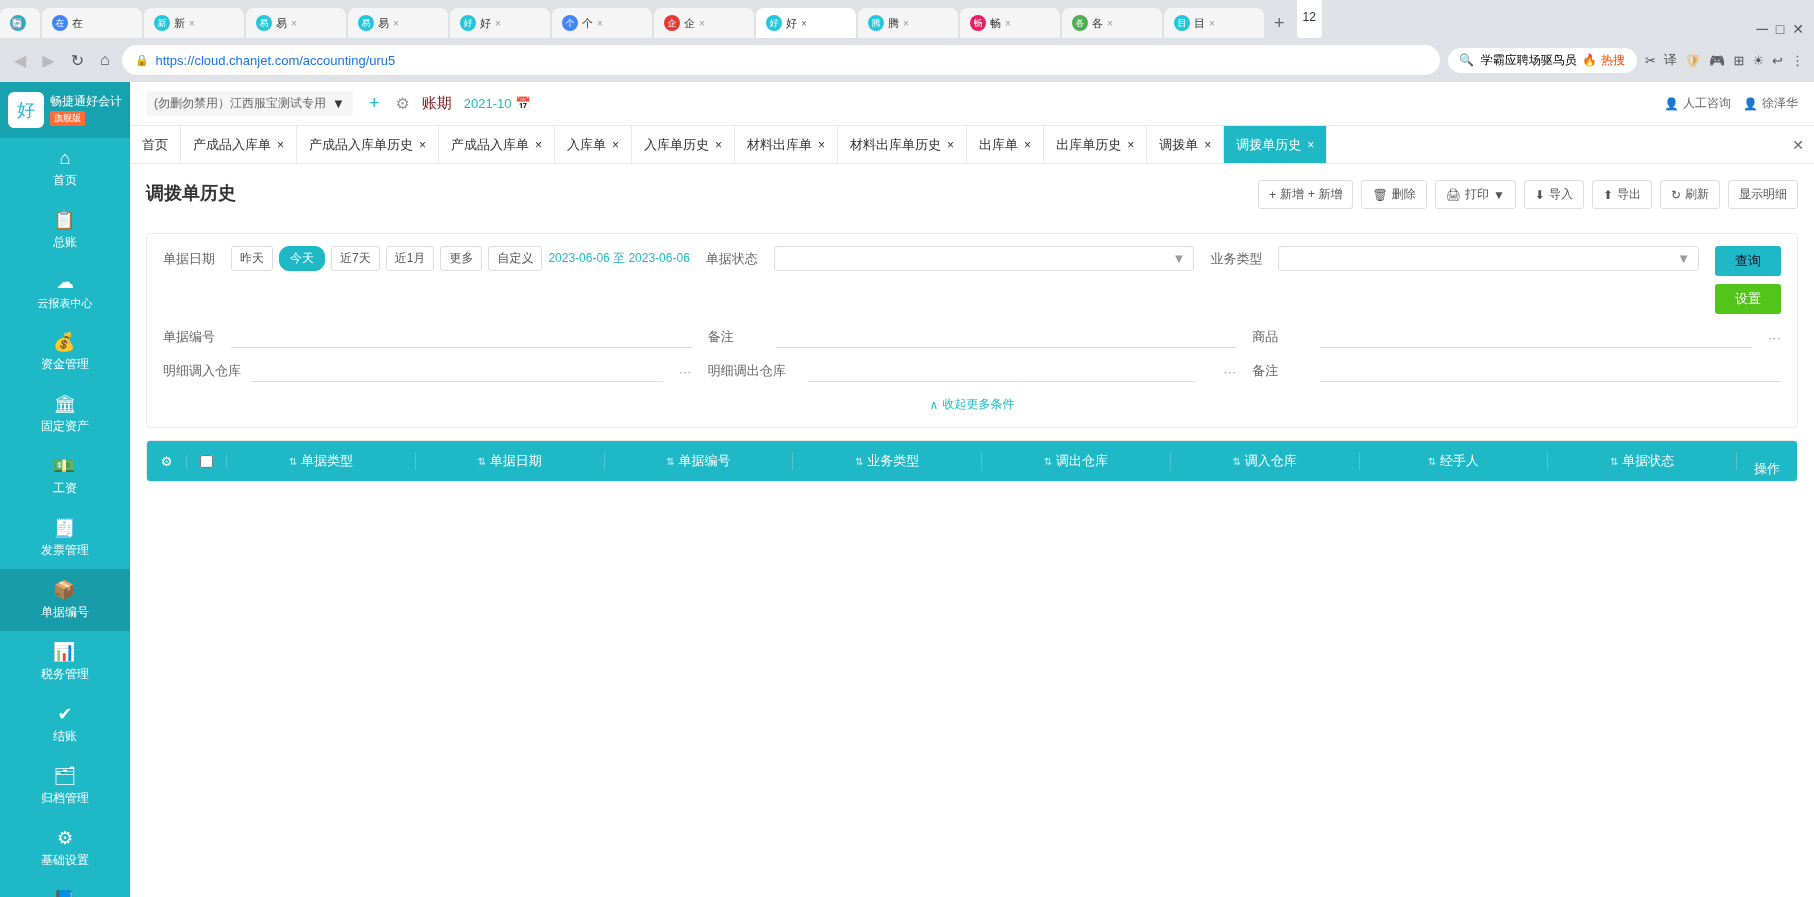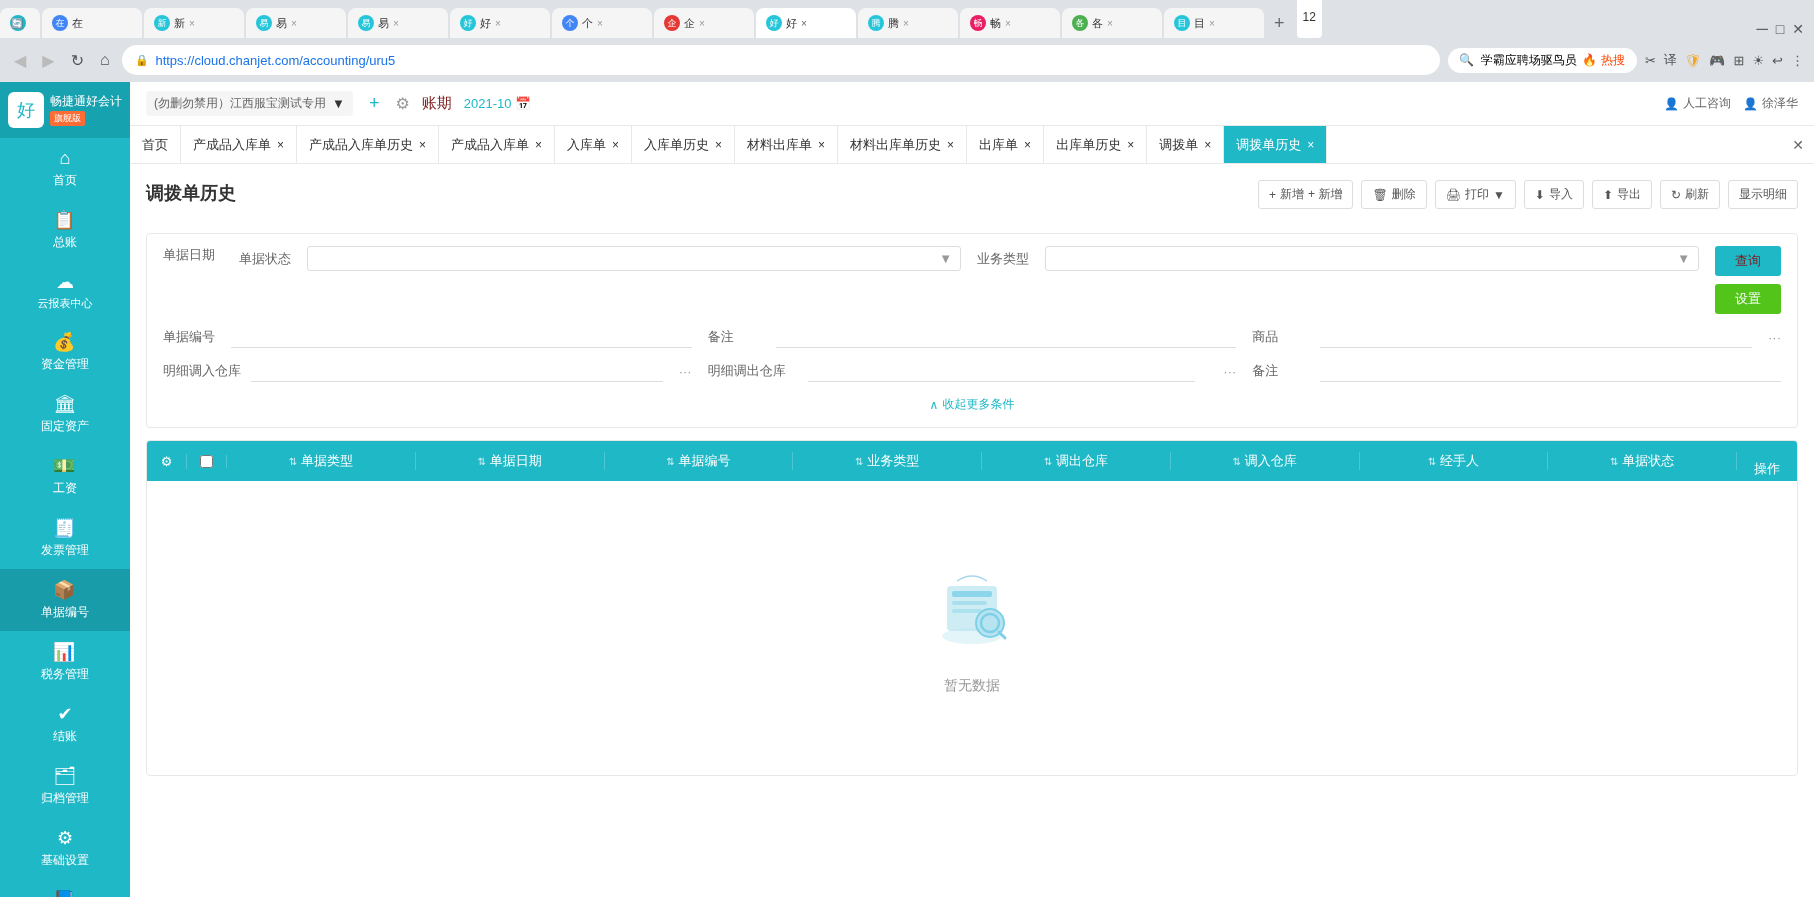--- a/index.html
+++ b/index.html
@@ -85,21 +85,21 @@
     .th-gear { width: 40px; flex: none; }
     .th-action { width: 60px; flex: none; margin-top: 16px; }
     .sort-icon { font-size: 10px; color: rgba(255,255,255,0.8); }
 
     
     .empty-state { display: flex; flex-direction: column; align-items: center; justify-content: center; padding: 80px 0; gap: 16px; }
     .empty-icon { width: 100px; height: 100px; }
     .empty-text { color: #999; font-size: 14px; }
 
     
-    .btn-query { background: #1eb8c7; color: #7f1d1d; border: none; border-radius: 3px; padding: 6px 20px; font-size: 13px; cursor: pointer; }
+    .btn-query { background: #1eb8c7; color: #0f172a; border: none; border-radius: 3px; padding: 6px 20px; font-size: 13px; cursor: pointer; }
     .btn-settings { background: #52c41a; color: #fff; border: none; border-radius: 3px; padding: 6px 16px; font-size: 13px; cursor: pointer; margin-top: 4px; }
 
     .filter-right-actions { display: flex; flex-direction: column; gap: 4px; margin-left: auto; }
   </style>
 </head>
 <body>
 
 <div class="browser-chrome">
 
   <div class="tab-bar">
@@ -378,20 +378,29 @@
           </button>
         </div>
       </div>
 
       <div class="filter-area">
 
         <div style="display:flex;align-items:flex-start;gap:16px;margin-bottom:12px;">
 
           <div style="display:flex;align-items:center;gap:8px;flex:none;">
             <span class="filter-label">单据日期</span>
+            <div class="date-filters">
+              <button class="date-btn">昨天</button>
+              <button class="date-btn active">今天</button>
+              <button class="date-btn">近7天</button>
+              <button class="date-btn">近1月</button>
+              <button class="date-btn">更多</button>
+              <button class="date-btn">自定义</button>
+              <span class="date-range">2023-06-06 至 2023-06-06</span>
+            </div>
           </div>
 
           <div style="display:flex;align-items:center;gap:8px;flex:1;">
             <span class="filter-label">单据状态</span>
             <div class="filter-select" style="flex:1;">
               <span style="color:#ccc;font-size:13px;"></span>
               <span class="filter-select-arrow">▼</span>
             </div>
           </div>
 
@@ -486,33 +495,17 @@
           </div>
           <div class="th">
             <span class="sort-icon">⇅</span>
             <span>单据状态</span>
           </div>
           <div class="th th-action">
             <span>操作</span>
           </div>
         </div>
 
-        <div class="empty-state">
-          <div class="empty-icon">
-            <svg width="100" height="100" viewBox="0 0 100 100">
-              <ellipse cx="50" cy="75" rx="30" ry="8" fill="#d0eef5" opacity="0.6"></ellipse>
-              <rect x="25" y="25" width="50" height="45" rx="4" fill="#b8e4f0" opacity="0.7"></rect>
-              <rect x="30" y="30" width="40" height="6" rx="2" fill="#7dd0e8" opacity="0.8"></rect>
-              <rect x="30" y="40" width="35" height="4" rx="2" fill="#9adaea" opacity="0.7"></rect>
-              <rect x="30" y="48" width="30" height="4" rx="2" fill="#9adaea" opacity="0.6"></rect>
-              <circle cx="68" cy="62" r="14" fill="#b8e4f0" stroke="#7dd0e8" stroke-width="2"></circle>
-              <circle cx="68" cy="62" r="9" fill="none" stroke="#7dd0e8" stroke-width="2.5"></circle>
-              <line x1="77" y1="71" x2="83" y2="77" stroke="#7dd0e8" stroke-width="3" stroke-linecap="round"></line>
-              <path d="M 35 20 Q 50 10 65 20" stroke="#a8d8e8" stroke-width="1.5" fill="none"></path>
-            </svg>
-          </div>
-          <span class="empty-text">暂无数据</span>
-        </div>
       </div>
 
     </div>
   </div>
 </div>
 
 </body></html>

